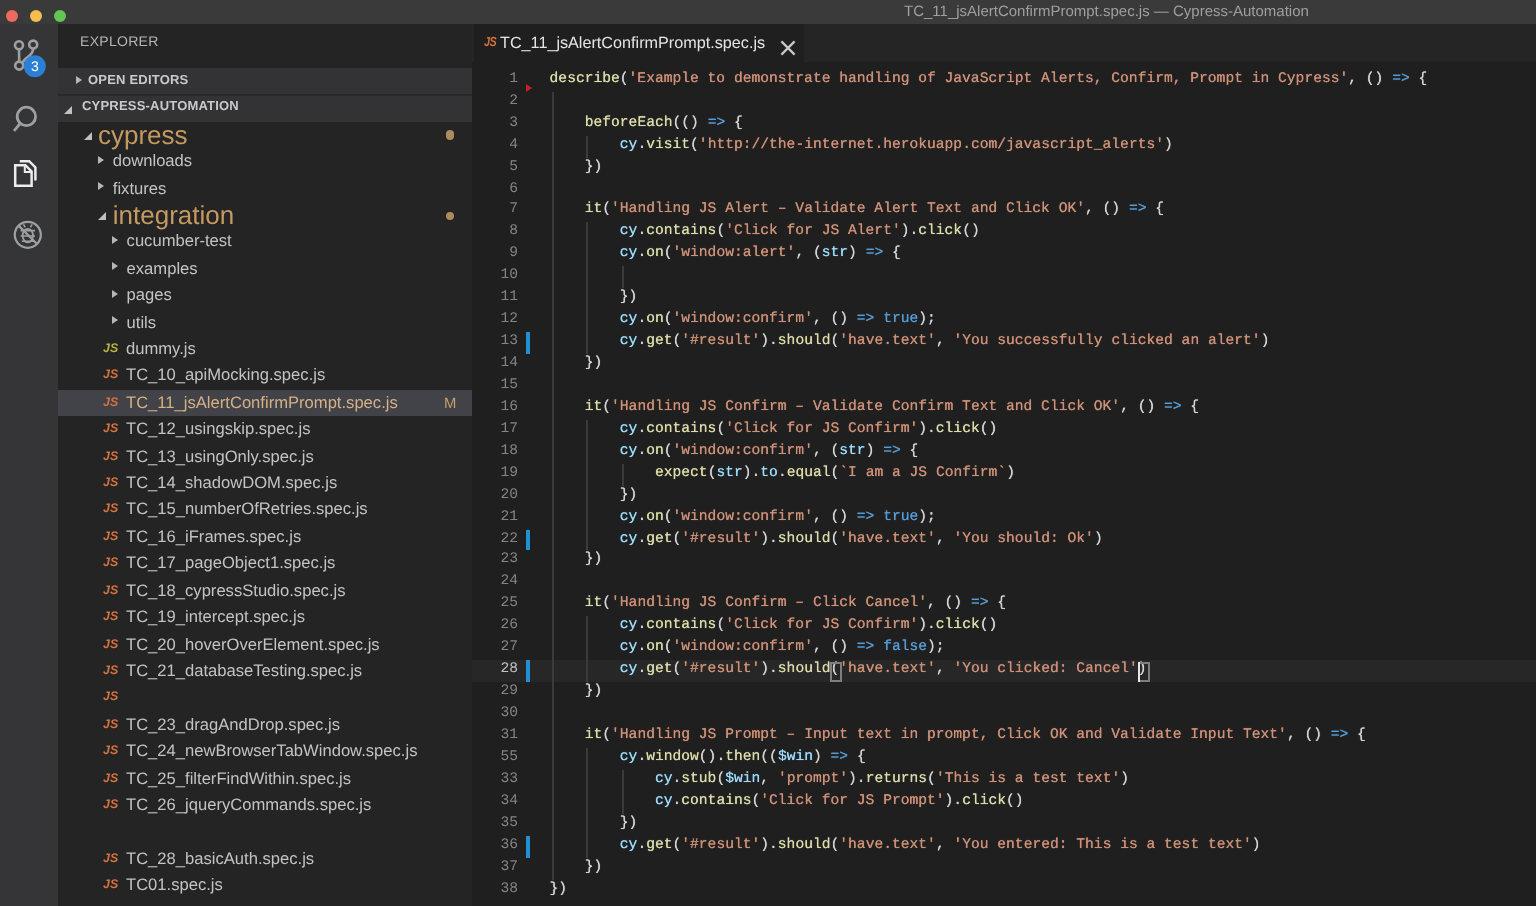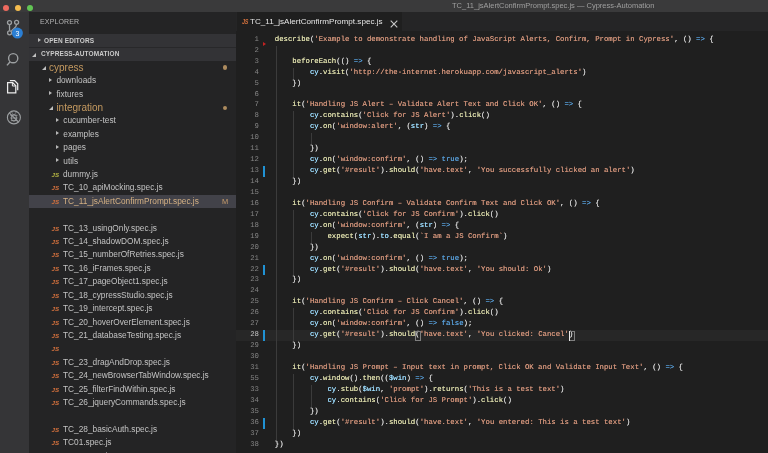--- a/index.html
+++ b/index.html
@@ -8,21 +8,21 @@
 .tl{position:absolute;top:4.6px;width:6.4px;height:6.4px;border-radius:50%}
 .wtitle{position:absolute;top:0;left:452px;height:12px;line-height:12.5px;font-size:7.5px;color:#9f9f9f;white-space:nowrap}
 .activitybar{position:absolute;left:0;top:12.0px;width:29.0px;height:441.0px;background:#353537}
 .sidebar{position:absolute;left:29.0px;top:12.0px;width:207.0px;height:441.0px;background:#242425;overflow:hidden}
 .exph{position:absolute;left:40px;top:17.5px;font-size:7px;color:#b5b5b5;letter-spacing:0.15px}
 .row{position:absolute;left:29px;width:207.0px;height:13.41px;line-height:13.41px;white-space:nowrap}
 .row.hdr{background:#333336;font-weight:bold}
 .row.sel{background:#424249}
 .hlab{position:absolute;font-size:6.5px;color:#cacaca;letter-spacing:0.1px}
 .lab{position:absolute;font-size:8.3px;color:#c3c3c3}
-.folab{position:absolute;font-size:10px;color:#c59a60}
+.folab{position:absolute;font-size:13px;color:#c59a60}
 .flab{position:absolute;font-size:8.3px;color:#d5b184}
 .two{position:absolute;top:5.2px;width:0;height:0;border-bottom:4px solid #c0c0c0;border-left:4px solid transparent}
 .twc{position:absolute;top:3.7px;width:0;height:0;border-left:3.4px solid #b6b6b6;border-top:2.9px solid transparent;border-bottom:2.9px solid transparent}
 .jsi{position:absolute;left:22.5px;font-size:6.2px;font-weight:bold;font-style:italic}
 .dot{position:absolute;left:194px;top:4.7px;width:4.3px;height:4.3px;border-radius:50%;background:#ad8b5e}
 .mbadge{position:absolute;left:193px;font-size:7.4px;color:#cb9e6c}
 .editor{position:absolute;left:236.0px;top:12.0px;width:532.0px;height:441.0px;background:#1f1f1f}
 .tabbar{position:absolute;left:236.0px;top:12.0px;width:532.0px;height:19px;background:#252526}
 .tab{position:absolute;left:237.0px;top:12.0px;width:165px;height:19px;background:#1f1f1f}
 .tabjs{position:absolute;left:5.2px;top:0;font-size:6.6px;font-weight:bold;font-style:italic;color:#d4713d;line-height:19px;letter-spacing:-0.3px;transform:scaleX(0.82);transform-origin:0 50%}
@@ -142,20 +142,24 @@
       <span class="lab" style="left:34px">dummy.js</span>
     </div>
     <div class="row" style="top:181.44px">
       <span class="jsi" style="color:#d4713d">JS</span>
       <span class="lab" style="left:34px">TC_10_apiMocking.spec.js</span>
     </div>
     <div class="row sel" style="top:194.85px">
       <span class="jsi" style="color:#d4713d">JS</span>
       <span class="flab" style="left:34px">TC_11_jsAlertConfirmPrompt.spec.js</span>
       <span class="mbadge">M</span>
+    </div>
+    <div class="row" style="top:208.27px">
+      <span class="jsi" style="color:#d4713d">JS</span>
+      <span class="lab" style="left:34px">TC_12_usingskip.spec.js</span>
     </div>
     <div class="row" style="top:221.67px">
       <span class="jsi" style="color:#d4713d">JS</span>
       <span class="lab" style="left:34px">TC_13_usingOnly.spec.js</span>
     </div>
     <div class="row" style="top:235.09px">
       <span class="jsi" style="color:#d4713d">JS</span>
       <span class="lab" style="left:34px">TC_14_shadowDOM.spec.js</span>
     </div>
     <div class="row" style="top:248.49px">

